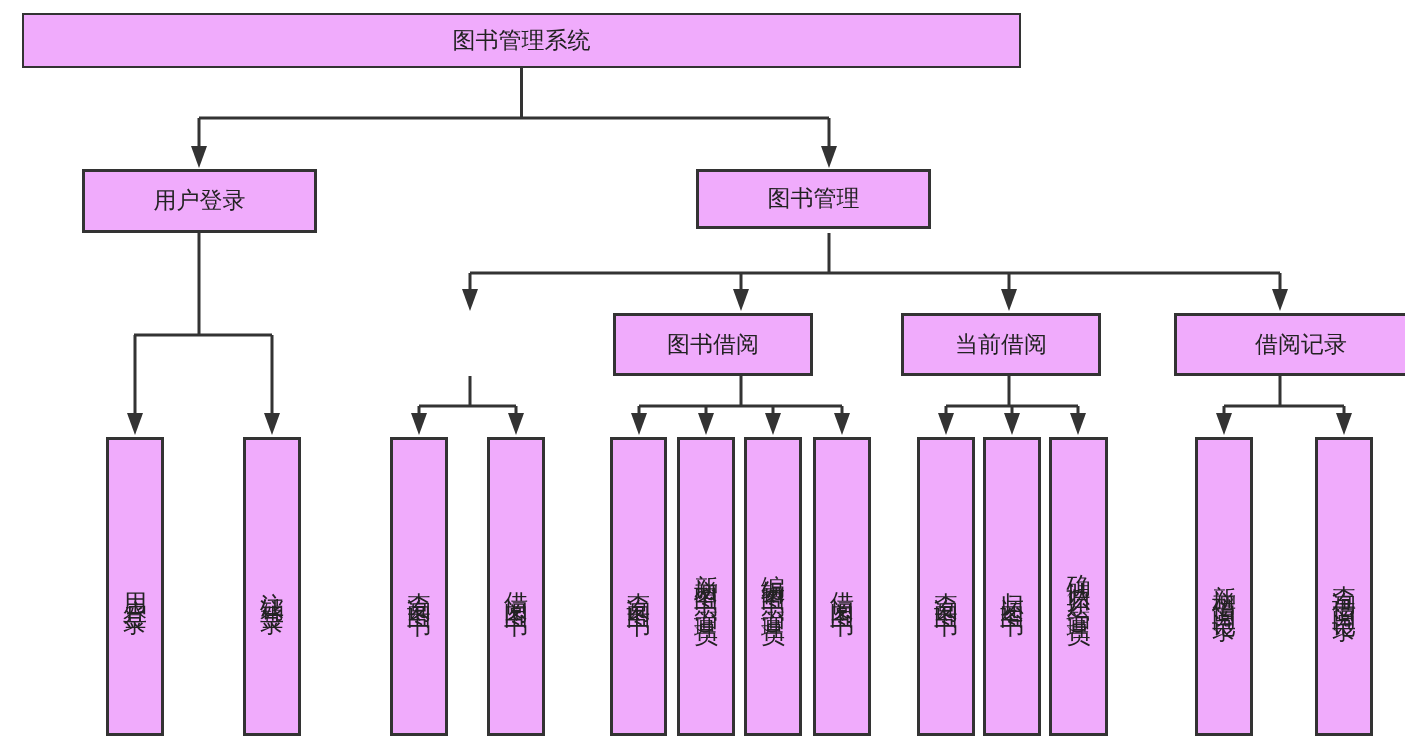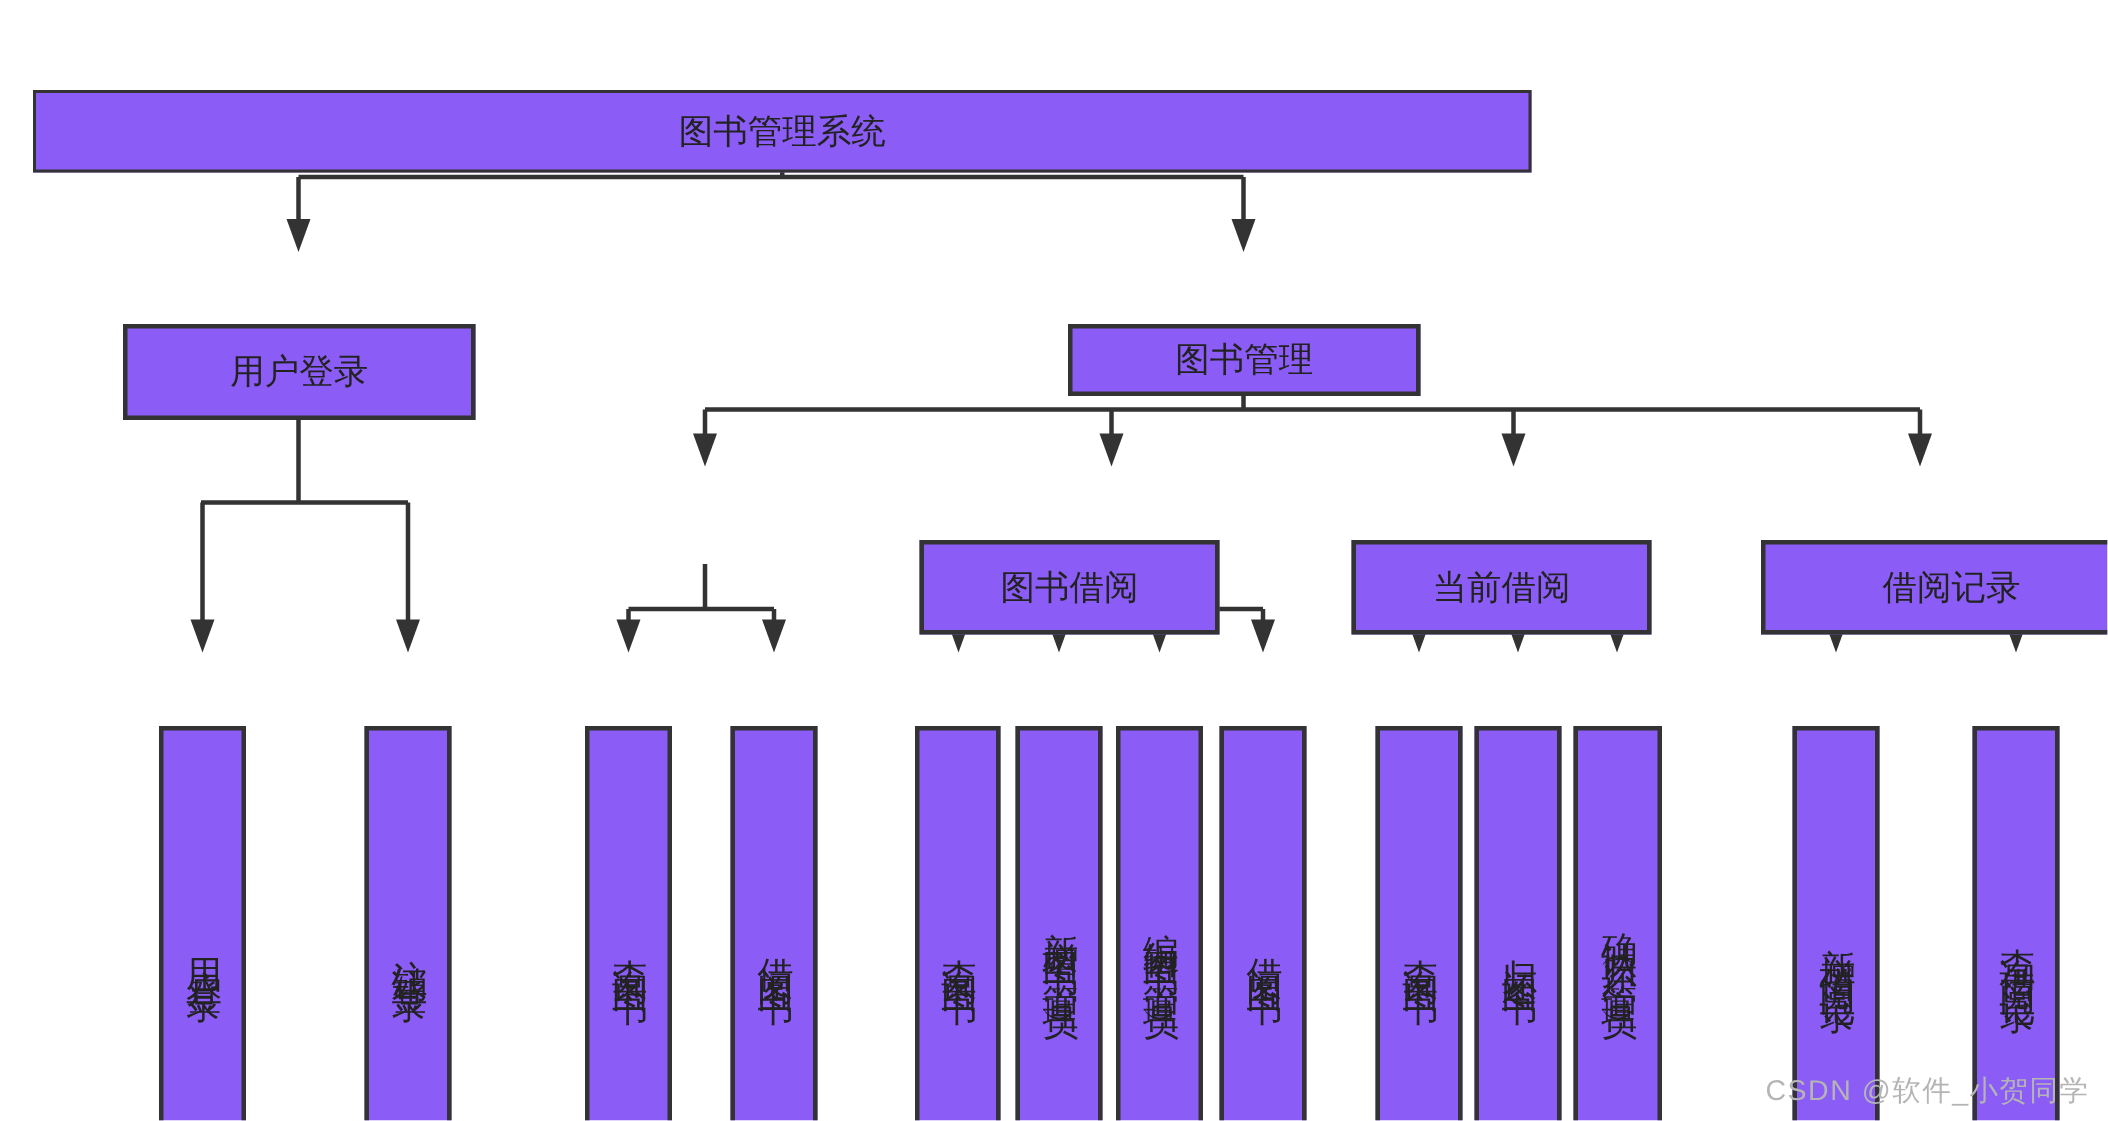--- a/index.html
+++ b/index.html
@@ -18,30 +18,29 @@
   .connectors {
     position: absolute;
     left: 0;
     top: 0;
     width: 1405px;
     height: 747px;
   }
   .node {
     position: absolute;
     box-sizing: border-box;
-    background: #8b5cf6;
+    background: #f0abfc;
     border: 3px solid #333333;
     color: #222222;
     display: flex;
     align-items: center;
     justify-content: center;
     font-size: 23px;
     line-height: 1.2;
     white-space: nowrap;
-    margin-top: 47px;
   }
   .node.root {
     border-width: 2px;
   }
   .node.v {
     writing-mode: vertical-rl;
     font-size: 24px;
     letter-spacing: 7px;
     line-height: 1;
     white-space: normal;
@@ -101,21 +100,21 @@
       <polygon points="1004,413 1020,413 1012,435"></polygon>
       <polygon points="1070,413 1086,413 1078,435"></polygon>
       <polygon points="1216,413 1232,413 1224,435"></polygon>
       <polygon points="1336,413 1352,413 1344,435"></polygon>
     </g>
   </svg>
 
   <div class="node root" style="left:22px; top:13px; width:999px; height:55px;">图书管理系统</div>
 
   <div class="node" style="left:82px; top:169px; width:235px; height:64px;">用户登录</div>
-  <div class="node" style="left:712px; top:169px; width:235px; height:48px;">图书管理</div>
+  <div class="node" style="left:696px; top:169px; width:235px; height:60px;">图书管理</div>
 
   <div class="node" style="left:613px; top:313px; width:200px; height:63px;">图书借阅</div>
   <div class="node" style="left:901px; top:313px; width:200px; height:63px;">当前借阅</div>
   <div class="node" style="left:1174px; top:313px; width:254px; height:63px;">借阅记录</div>
 
   <div class="node v" style="left:106px; top:437px; width:58px; height:299px;">用户登录</div>
   <div class="node v" style="left:243px; top:437px; width:58px; height:299px;">注销登录</div>
 
   <div class="node v" style="left:390px; top:437px; width:58px; height:299px;">查询图书</div>
   <div class="node v" style="left:487px; top:437px; width:58px; height:299px;">借阅图书</div>
@@ -125,15 +124,14 @@
   <div class="node v" style="left:744px; top:437px; width:58px; height:299px;">编辑图书（管理员）</div>
   <div class="node v" style="left:813px; top:437px; width:58px; height:299px;">借阅图书</div>
 
   <div class="node v" style="left:917px; top:437px; width:58px; height:299px;">查询图书</div>
   <div class="node v" style="left:983px; top:437px; width:58px; height:299px;">归还图书</div>
   <div class="node v" style="left:1049px; top:437px; width:59px; height:299px;">确认归还（管理员）</div>
 
   <div class="node v" style="left:1195px; top:437px; width:58px; height:299px;">新增借阅记录</div>
   <div class="node v" style="left:1315px; top:437px; width:58px; height:299px;">查询借阅记录</div>
 
-  <div class="watermark">CSDN @软件_小贺同学</div>
 
 </div>
 
 </body></html>

